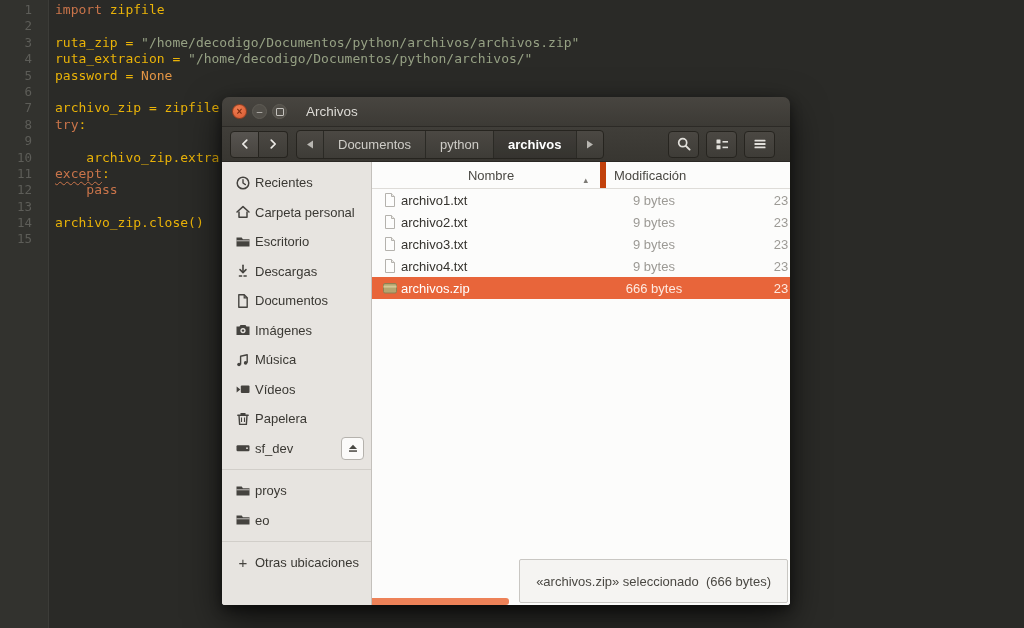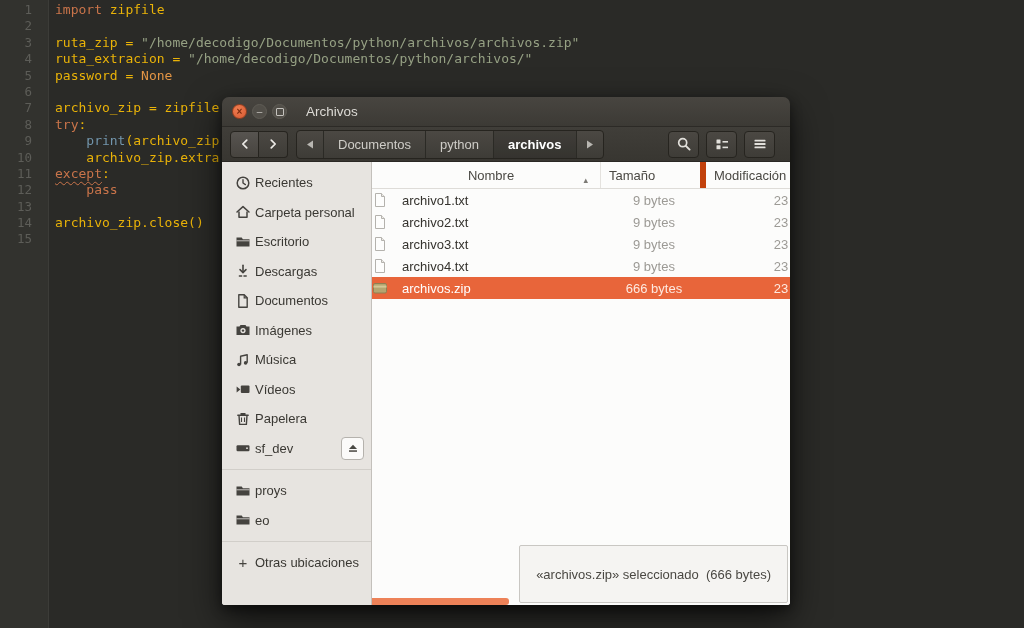--- a/index.html
+++ b/index.html
@@ -61,30 +61,30 @@
   .eject{position:absolute;right:7px;top:3px;width:23px;height:23px;background:#fbfaf9;border:1px solid #b5b2ad;
          border-radius:4px;display:flex;align-items:center;justify-content:center;color:#4a4843;box-sizing:border-box;}
 
   .filepane{flex:1;position:relative;background:#fcfcfb;overflow:hidden;text-align:center;}
   .lhead{height:26px;display:flex;align-items:center;border-bottom:1px solid #dedcd8;font-size:13px;color:#4a4843;}
   .hname{width:228px;box-sizing:border-box;padding-left:10px;position:relative;}
   .sortind{position:absolute;right:12px;top:7px;font-size:9px;color:#7c7a75;}
   .hsize{width:100px;box-sizing:border-box;padding-left:8px;border-left:1px solid #e4e2de;height:100%;display:flex;align-items:center;}
   .hmod{flex:1;box-sizing:border-box;padding-left:8px;border-left:6px solid #c2410c;height:100%;display:flex;align-items:center;white-space:nowrap;overflow:hidden;}
   .frow{height:22px;display:flex;align-items:center;font-size:13px;color:#35332e;}
-  .rname{width:228px;box-sizing:border-box;display:flex;align-items:center;gap:14px;white-space:nowrap;}
+  .rname{width:228px;box-sizing:border-box;padding-left:10px;display:flex;align-items:center;gap:3px;white-space:nowrap;}
   .rsize{width:100px;box-sizing:border-box;padding-left:8px;color:#9c9a95;}
   .rmod{flex:1;box-sizing:border-box;padding-left:72px;color:#9c9a95;white-space:nowrap;overflow:hidden;}
   .frow.sel{background:#e8653a;color:#fff;}
   .frow.sel .rsize,.frow.sel .rmod{color:rgba(255,244,238,.92);}
   .ficon{width:16px;height:16px;flex:0 0 16px;}
 
   .hscroll{position:absolute;left:0;bottom:0;width:137px;height:7px;background:#ed8258;border-radius:0 3px 3px 0;}
   .statusbar{position:absolute;right:2px;bottom:2px;height:26px;background:#f5f4f2;border:1px solid #c9c7c3;
-             border-radius:2px;display:flex;align-items:center;padding:15px 16px;font-size:13px;color:#4a4843;white-space:pre;}
+             border-radius:2px;display:flex;align-items:center;padding:8px 16px;font-size:13px;color:#4a4843;white-space:pre;}
   svg{display:block;}
 </style>
 </head>
 <body>
 
 <div class="editor">
   <div class="gutterbg"></div>
   <div class="codearea">
 
     <div class="cl">
@@ -114,21 +114,20 @@
     <div class="cl">
         <span class="gut">7</span>
         <span class="code"><span class="pl">archivo_zip = zipfile</span></span>
       </div>
     <div class="cl">
         <span class="gut">8</span>
         <span class="code"><span class="kw">try</span><span class="pl">:</span></span>
       </div>
     <div class="cl">
         <span class="gut">9</span>
-        <span class="code"><span class="pl">    </span><span class="fn">print</span><span class="pl">(archivo_zip</span></span>
       </div>
     <div class="cl">
         <span class="gut">10</span>
         <span class="code"><span class="pl">    archivo_zip.extra</span></span>
       </div>
     <div class="cl">
         <span class="gut">11</span>
         <span class="code"><span class="kw wavy">except</span><span class="pl">:</span></span>
       </div>
     <div class="cl">
@@ -345,23 +344,20 @@
 
       <div class="sitem">
         <span class="ic" style="font-size:15px;">+</span>
         <span>Otras ubicaciones</span>
       </div>
     </aside>
 
     <div class="filepane">
       <div class="lhead">
         <span class="hname"><span>Nombre</span><span class="sortind">▴</span></span>
-        <span class="hsize">
-            <span>Tamaño</span>
-          </span>
         <span class="hmod">
             <span>Modificación</span>
           </span>
       </div>
 
       <div class="frow">
         <span class="rname">
             <svg class="ficon" viewBox="0 0 16 16">
               <path d="M3.5 1.5h6l3 3v10h-9z" fill="#fdfdfc" stroke="#b4b2ad" stroke-width="1"></path>
               <path d="M9.5 1.5v3h3" fill="#eceae6" stroke="#b4b2ad" stroke-width="1"></path>

